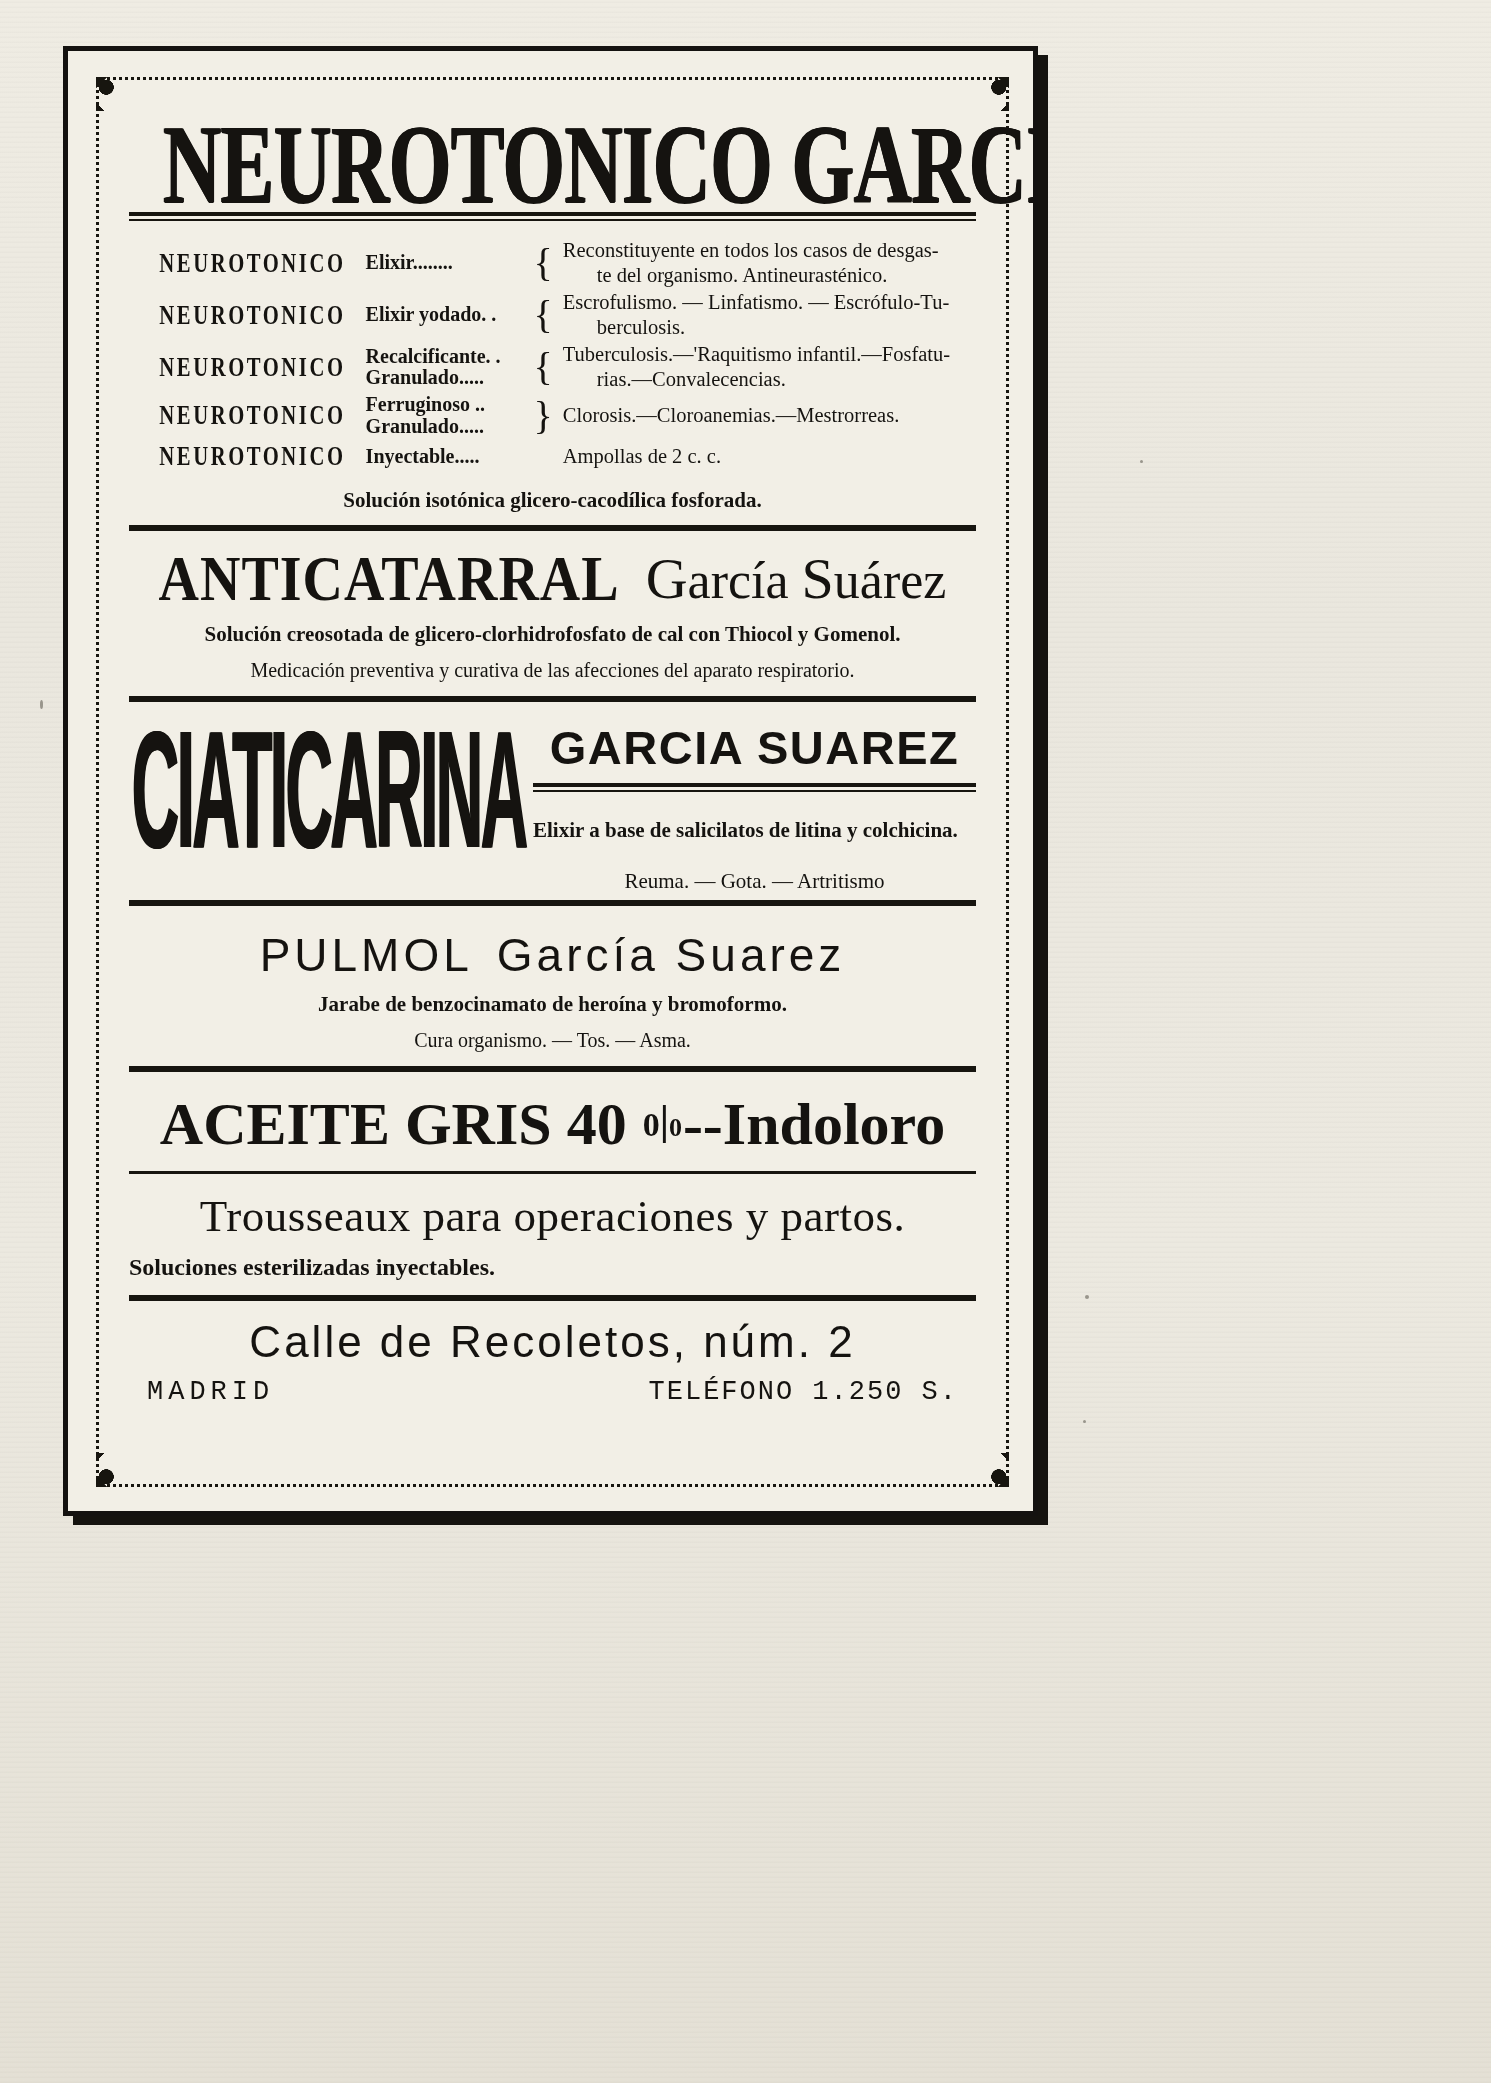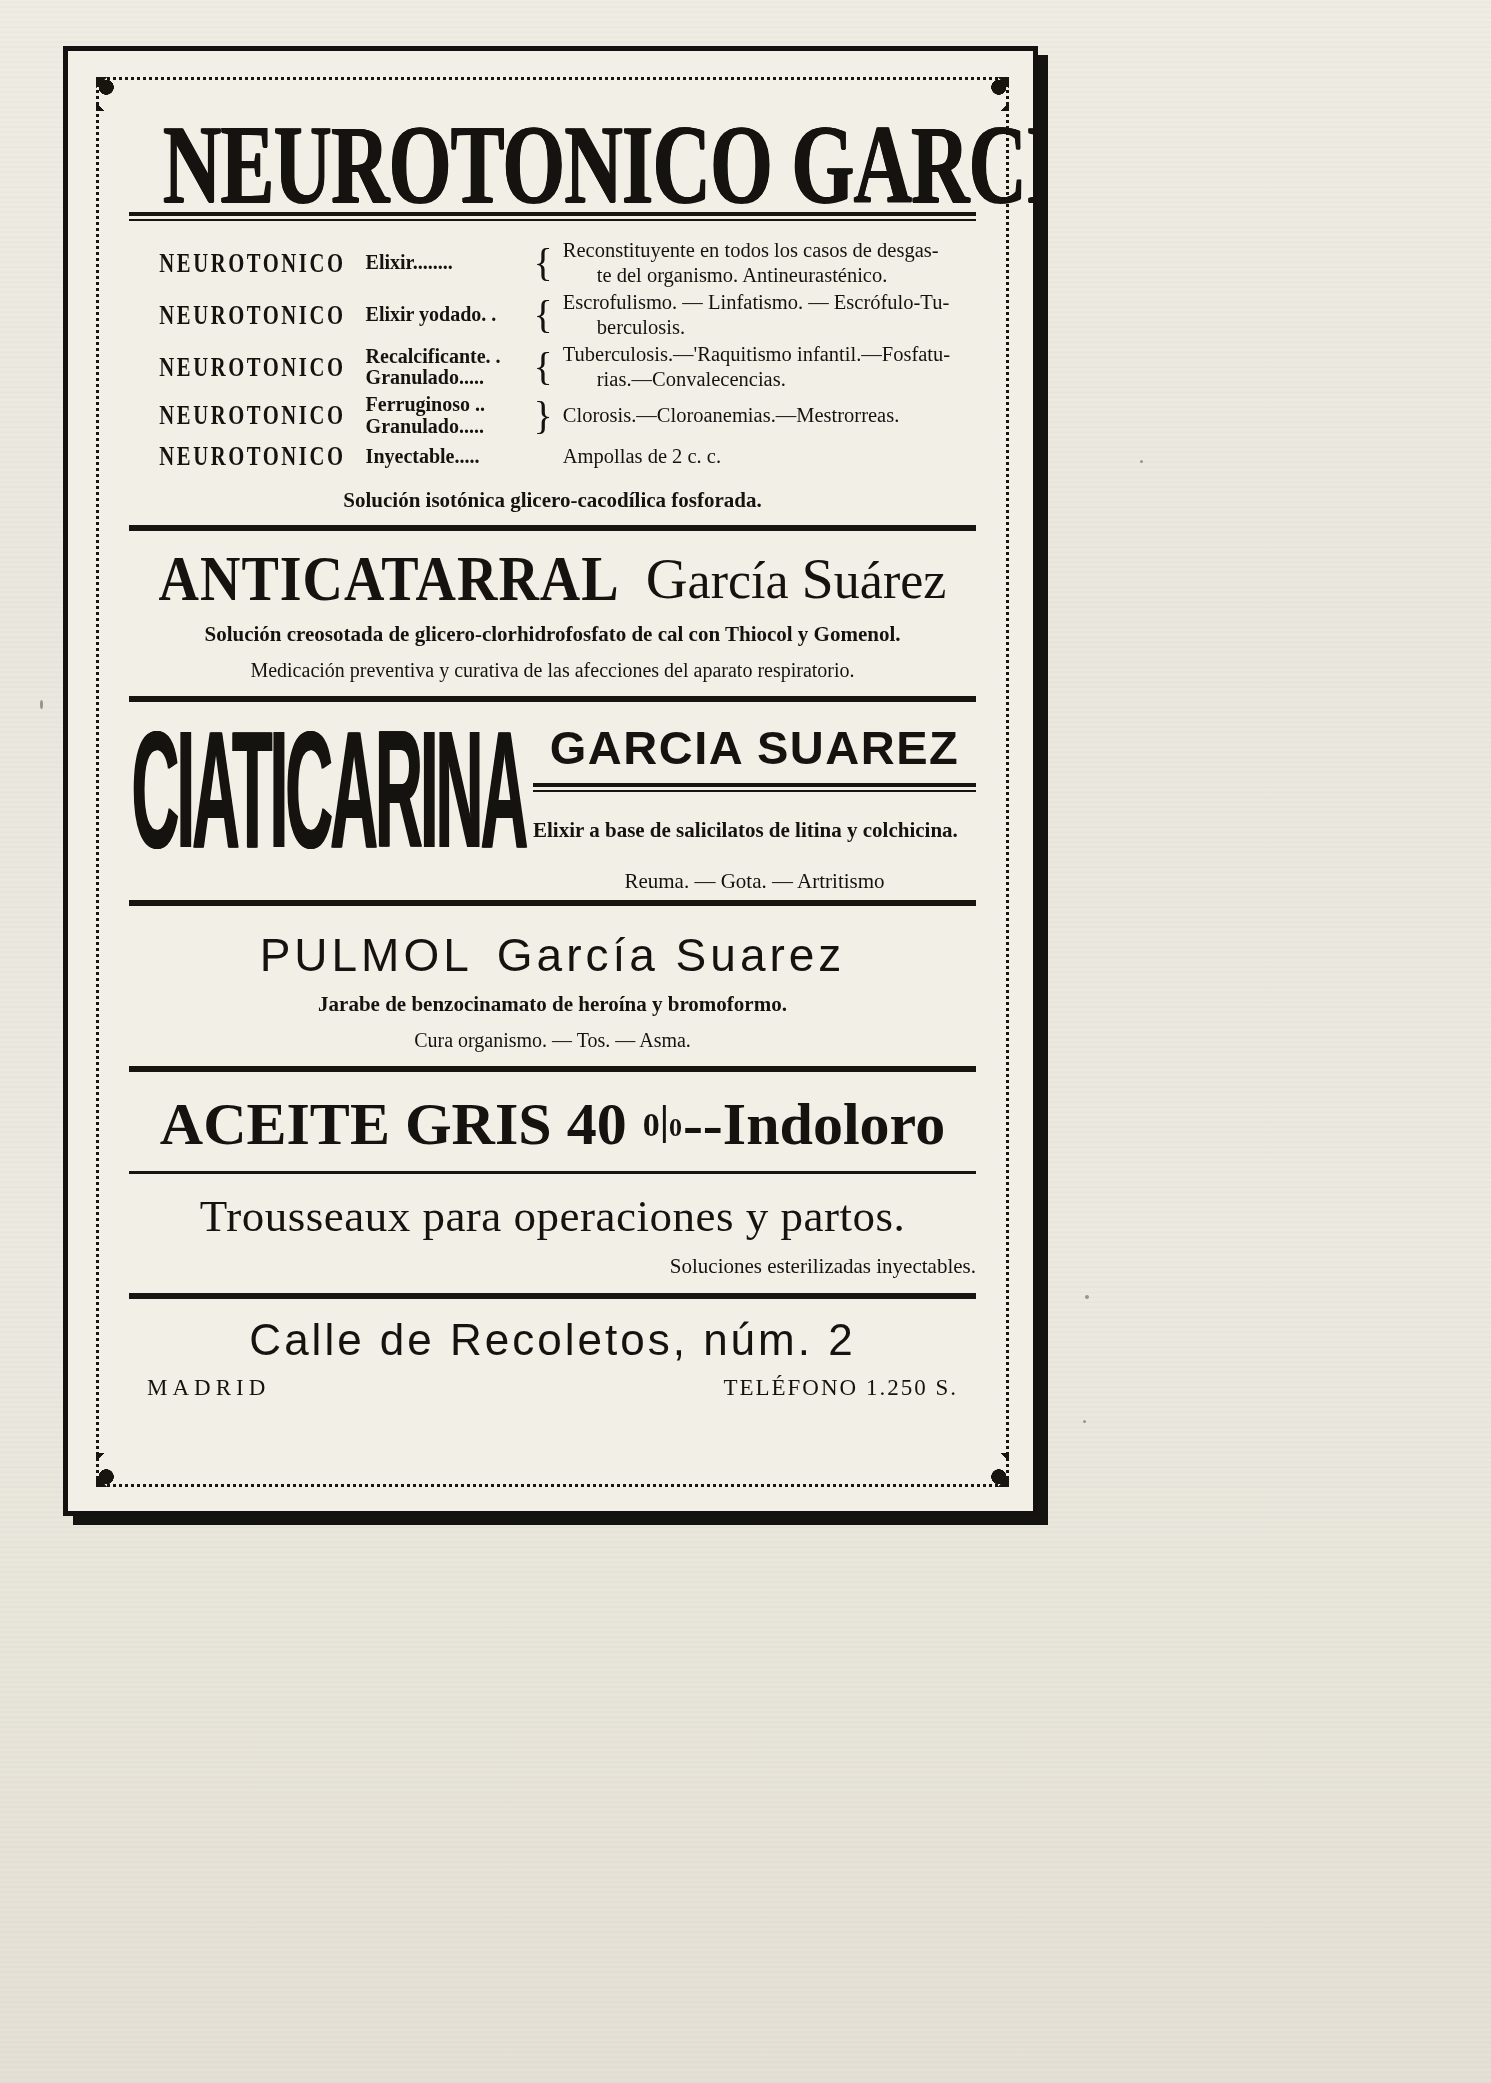--- a/index.html
+++ b/index.html
@@ -234,34 +234,34 @@
 
   
   .trouss{
     text-align:center;margin:16px 0 0 0;
     font-family:"Liberation Serif",serif;
     font-size:45px;
     letter-spacing:0.5px;
     white-space:nowrap;
   }
   .trouss-sub{
-    text-align:right;font-weight:normal;font-size:21px;margin:12px 0 14px 0;
+    text-align:left;font-weight:bold;font-size:24px;margin:12px 0 14px 0;
   }
 
   
   .addr{
     text-align:center;margin:16px 0 0 0;
     font-family:"Liberation Sans",sans-serif;
     font-size:44px;letter-spacing:3px;white-space:nowrap;
   }
   .addr-row{
     display:flex;justify-content:space-between;align-items:baseline;
     margin:10px 18px 0 18px;
-    font-family:Liberation Serif, serif;
-    font-size:23px;letter-spacing:5px;
+    font-family:Liberation Mono, monospace;
+    font-size:27px;letter-spacing:5px;
   }
   .tel{letter-spacing:2px;}
 
   
   .speck{position:absolute;background:#4a453b;border-radius:50%;opacity:.5;}
 </style>
 </head>
 <body>
 
 <div id="scan"></div>

